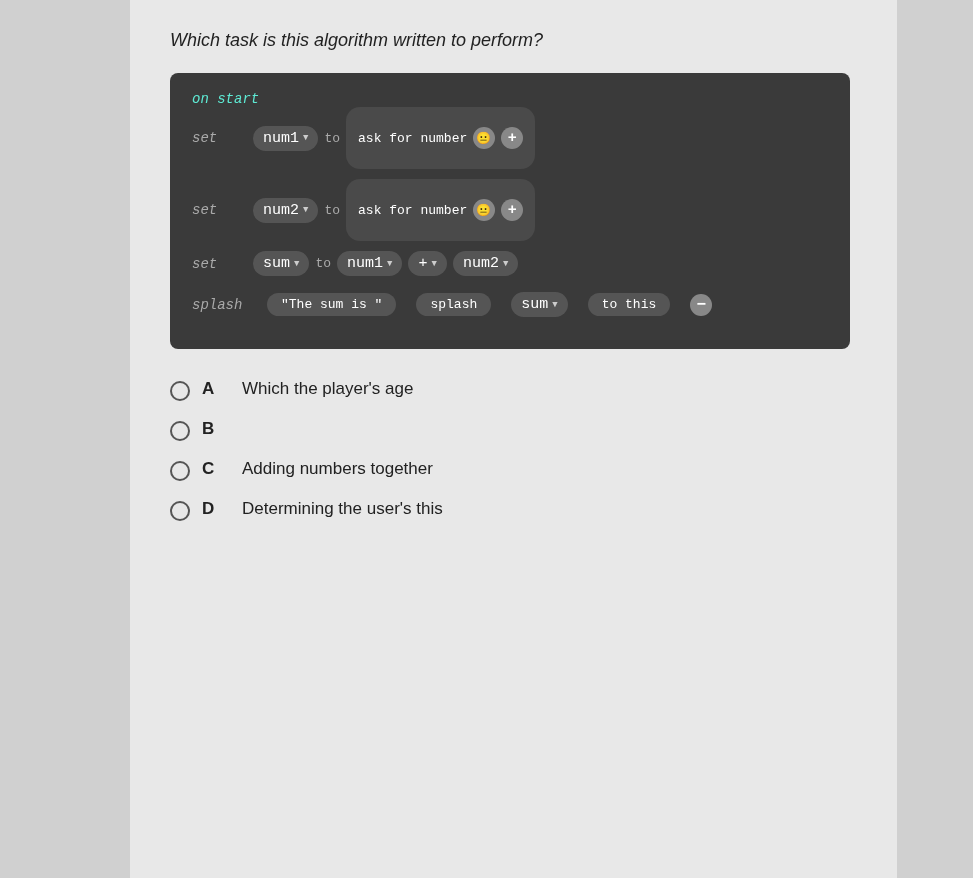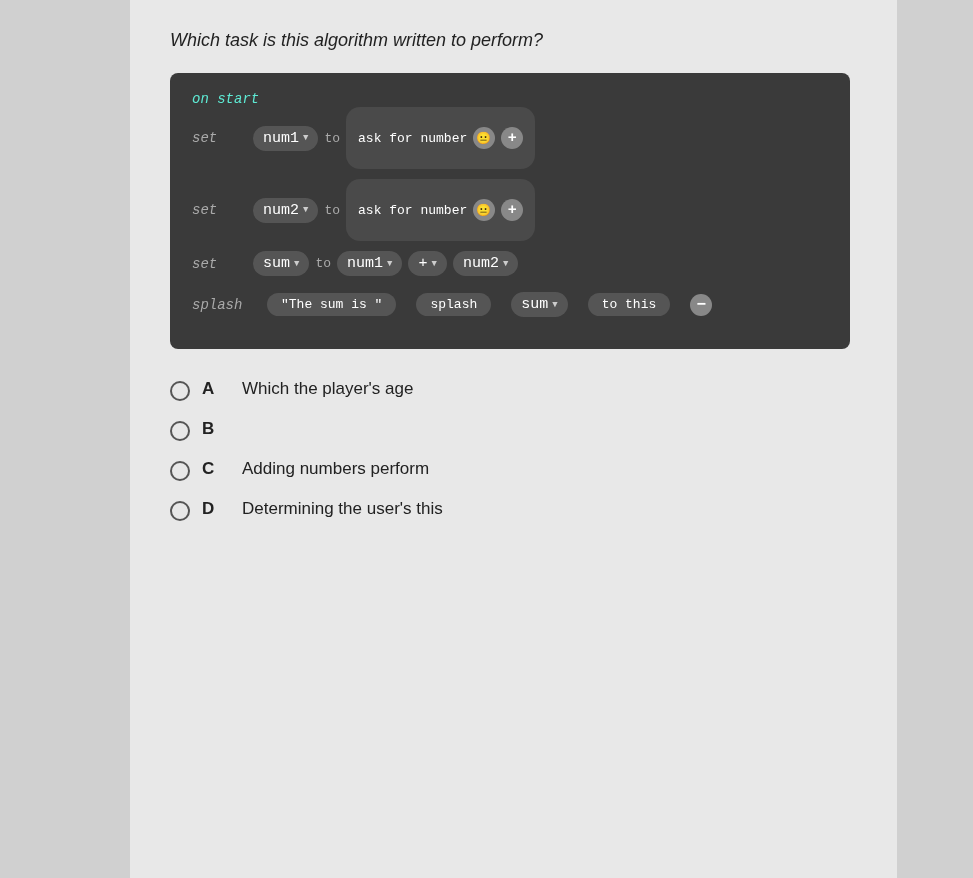--- a/index.html
+++ b/index.html
@@ -259,21 +259,21 @@
     </div>
 
     <div class="choice">
       <div class="radio-outer"></div>
       <span class="choice-label">B</span>
     </div>
 
     <div class="choice">
       <div class="radio-outer"></div>
       <span class="choice-label">C</span>
-      <span class="choice-text">Adding numbers perform</span>
+      <span class="choice-text">Adding numbers together</span>
     </div>
 
     <div class="choice">
       <div class="radio-outer"></div>
       <span class="choice-label">D</span>
       <span class="choice-text">Determining the user's this</span>
     </div>
 
   </div>
 

